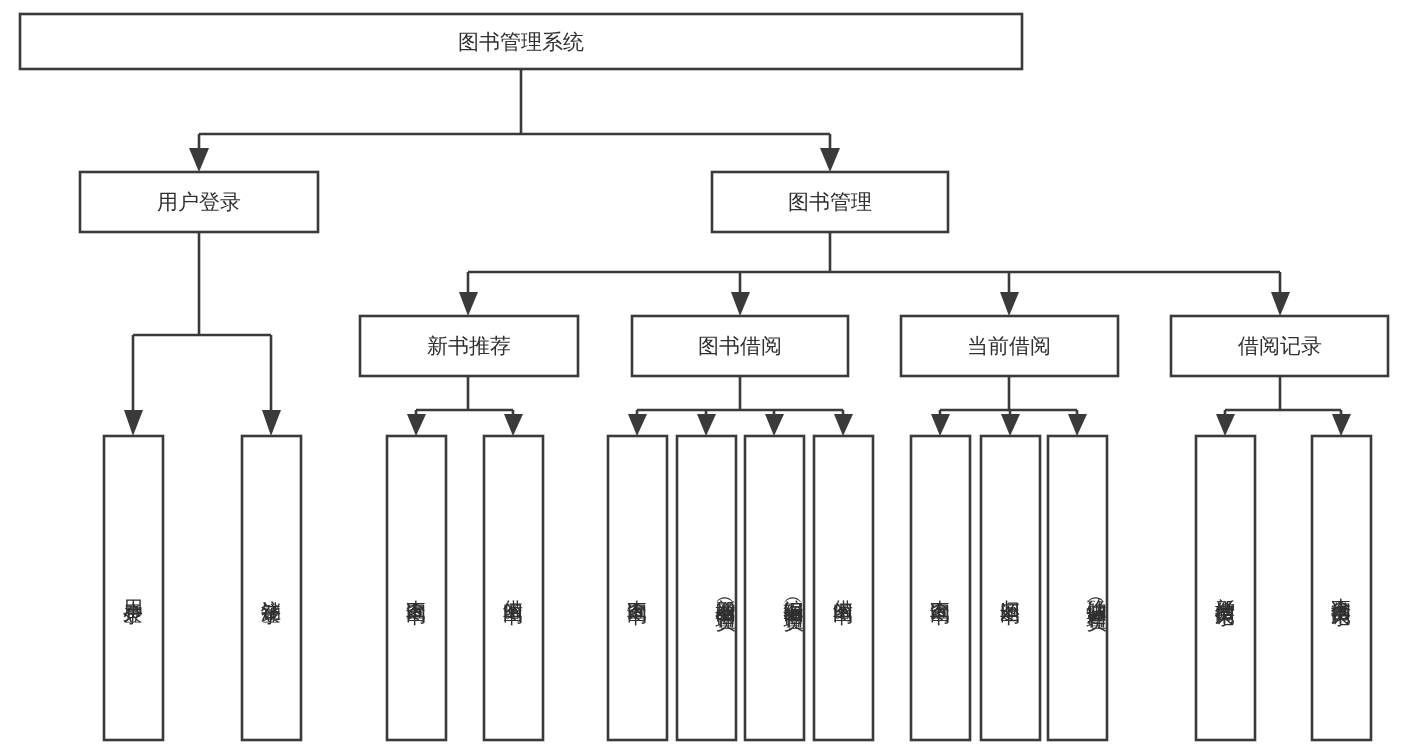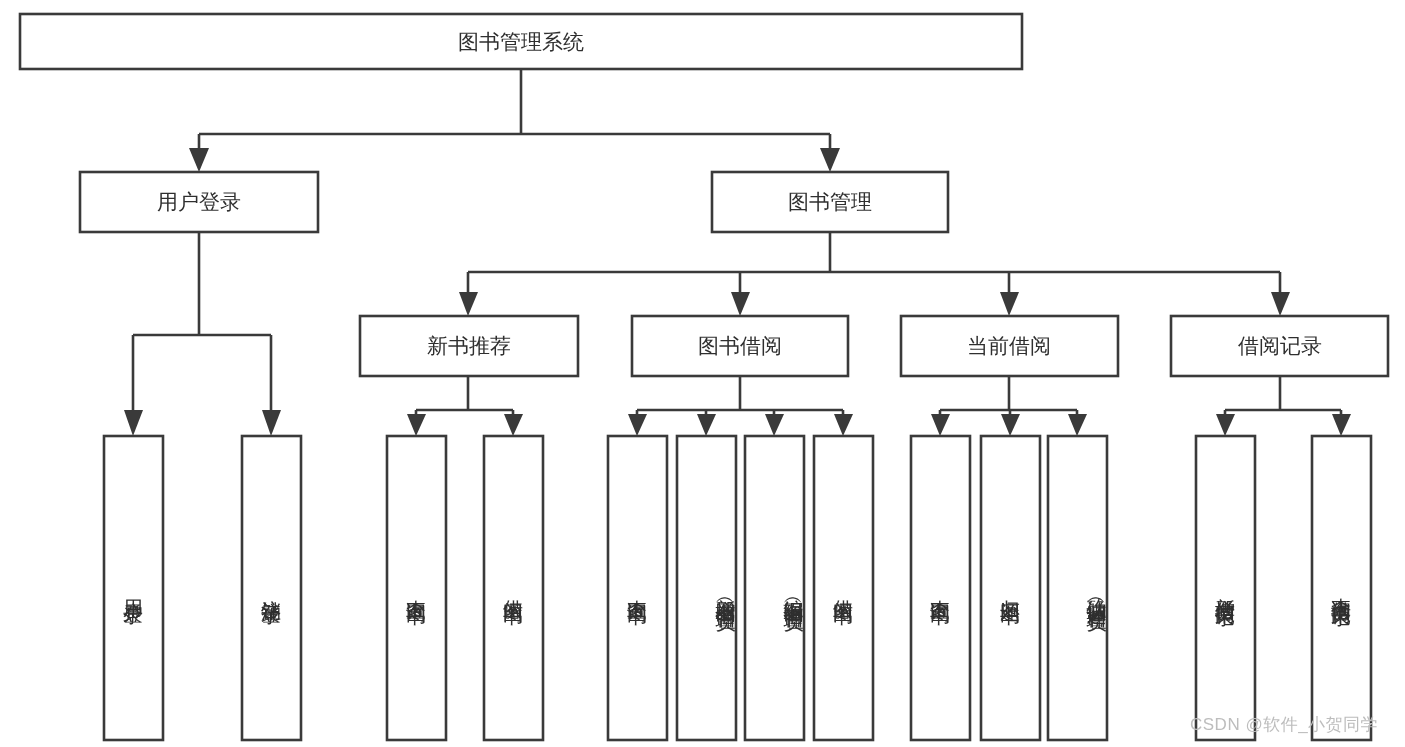--- a/index.html
+++ b/index.html
@@ -212,15 +212,14 @@
   <div class="node-label-v" style="left:608px;  top:436px; width:59px; height:304px;">查询图书</div>
   <div class="node-label-v" style="left:677px;  top:436px; width:59px; height:304px; align-items:flex-start; padding-top:8px; box-sizing:border-box;">新增图书（管理员）</div>
   <div class="node-label-v" style="left:745px;  top:436px; width:59px; height:304px; align-items:flex-start; padding-top:8px; box-sizing:border-box;">编辑图书（管理员）</div>
   <div class="node-label-v" style="left:814px;  top:436px; width:59px; height:304px;">借阅图书</div>
   <div class="node-label-v" style="left:911px;  top:436px; width:59px; height:304px;">查询图书</div>
   <div class="node-label-v" style="left:981px;  top:436px; width:59px; height:304px;">归还图书</div>
   <div class="node-label-v" style="left:1048px; top:436px; width:59px; height:304px; align-items:flex-start; padding-top:8px; box-sizing:border-box;">确认归还（管理员）</div>
   <div class="node-label-v" style="left:1196px; top:436px; width:59px; height:304px;">新增借阅记录</div>
   <div class="node-label-v" style="left:1312px; top:436px; width:59px; height:304px;">查询借阅记录</div>
 
-  <div class="watermark" style="left:1190px; top:713px;">CSDN @软件_小贺同学</div>
 
 </div>
 
 </body></html>

